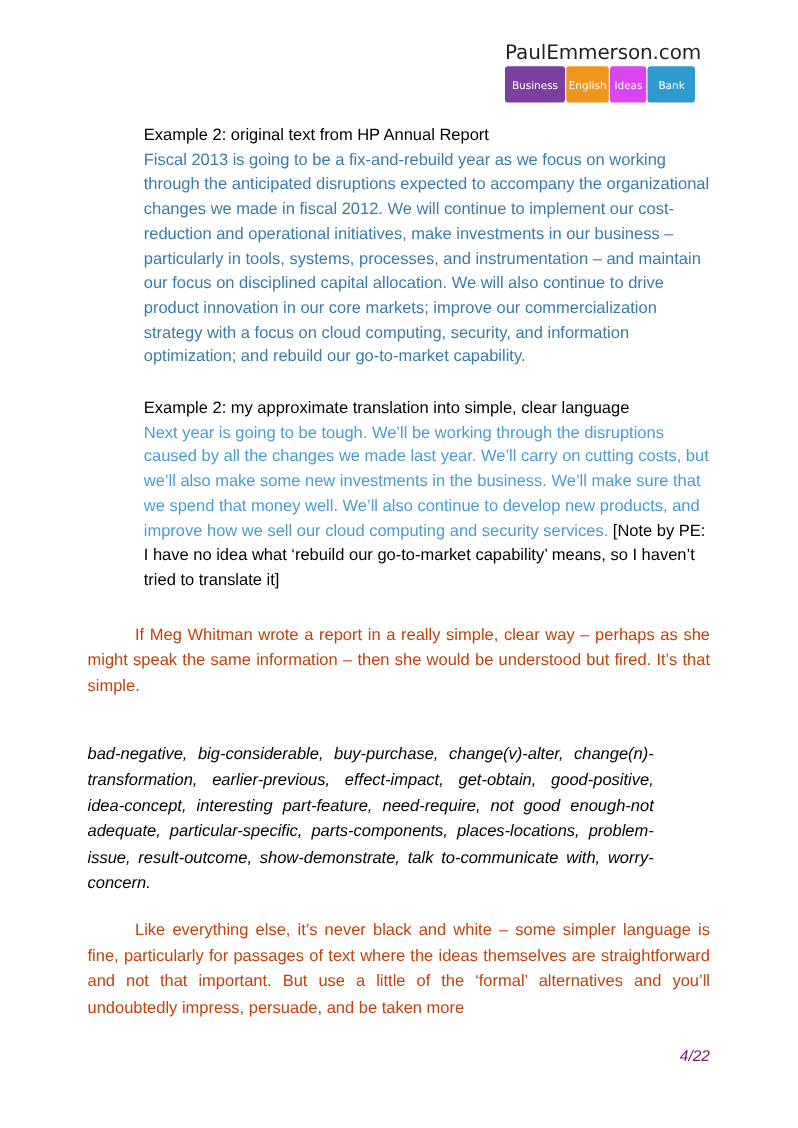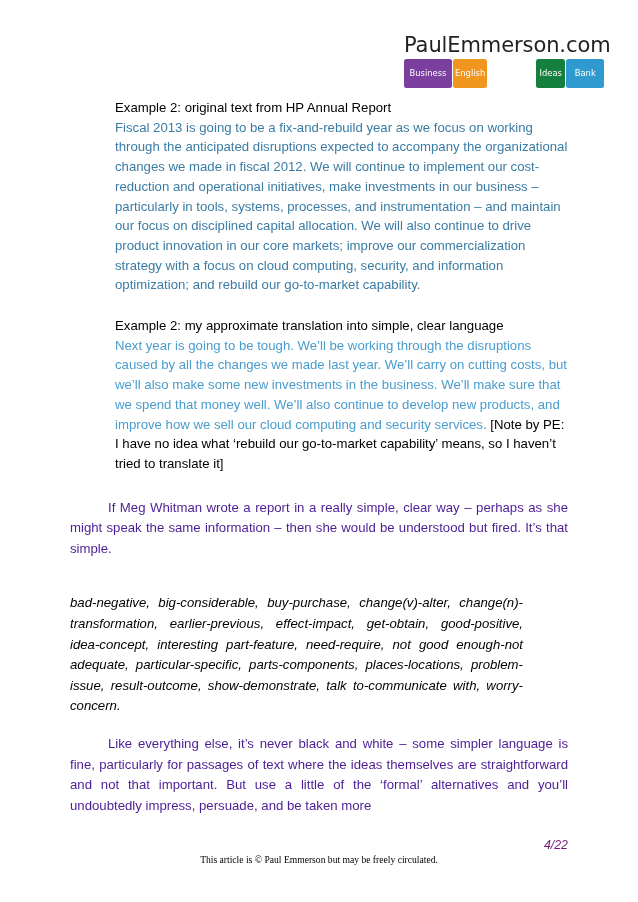--- a/index.html
+++ b/index.html
@@ -27,21 +27,21 @@
   
   .logo-block {
     position: absolute;
     top: 33px;
     right: 82px;
     width: 152px;
     text-align: left;
   }
   .logo-wordmark {
     font-family: "DejaVu Sans", sans-serif;
-    font-size: 21px;
+    font-size: 16px;
     letter-spacing: -0.1px;
     color: #231f20;
     line-height: 1.15;
     white-space: nowrap;
   }
   .logo-badges {
     display: flex;
     margin-top: 2px;
     height: 29px;
     align-items: stretch;
@@ -56,21 +56,21 @@
     line-height: 1;
     border-radius: 2.5px;
     margin-right: 1px;
     padding: 0 2px;
     box-sizing: border-box;
     white-space: nowrap;
   }
   .badge:last-child { margin-right: 16px; }
   .badge-business { background: #7b3fa0; flex: 0 0 48px; }
   .badge-english  { background: #f0961e; flex: 0 0 34px; }
-  .badge-ideas    { background: #15803d; flex: 0 0 29px; margin-left: 48px; }
+  .badge-ideas    { background: #d946ef; flex: 0 0 29px; }
   .badge-bank     { background: #2f9ad0; flex: 0 0 38px; }
 
   
   .content {
     position: absolute;
     left: 70px;
     top: 98px;
     width: 498px;
   }
 
@@ -103,21 +103,21 @@
 
   .gap-sm { height: 17px; }
   .gap-md { height: 21px; }
   .gap-lg { height: 24px; }
 
   .body-para {
     font-size: 13.2px;
     line-height: 20.6px;
     text-align: justify;
     text-justify: inter-word;
-    color: #4c1d95;
+    color: #c2410c;
   }
   .body-para .indent { display: inline-block; width: 38px; }
 
   .word-list {
     width: 453px;
     font-size: 13.2px;
     line-height: 20.6px;
     font-style: italic;
     text-align: justify;
     text-justify: inter-word;
@@ -185,15 +185,14 @@
 
     <div class="word-list">bad-negative, big-considerable, buy-purchase, change(v)-alter, change(n)-transformation, earlier-previous, effect-impact, get-obtain, good-positive, idea-concept, interesting part-feature, need-require, not good enough-not adequate, particular-specific, parts-components, places-locations, problem-issue, result-outcome, show-demonstrate, talk to-communicate with, worry-concern.</div>
 
     <div class="gap-sm"></div>
 
     <div class="body-para"><span class="indent"></span><span>Like everything else, it’s never black and white – some simpler language is fine, particularly for passages of text where the ideas themselves are straightforward and not that important. But use a little of the ‘formal’ alternatives and you’ll undoubtedly impress, persuade, and be taken more</span></div>
 
   </div>
 
   <div class="page-number">4/22</div>
-  <div class="footer-note">This article is © Paul Emmerson but may be freely circulated.</div>
 
 </div>
 
 </body></html>

